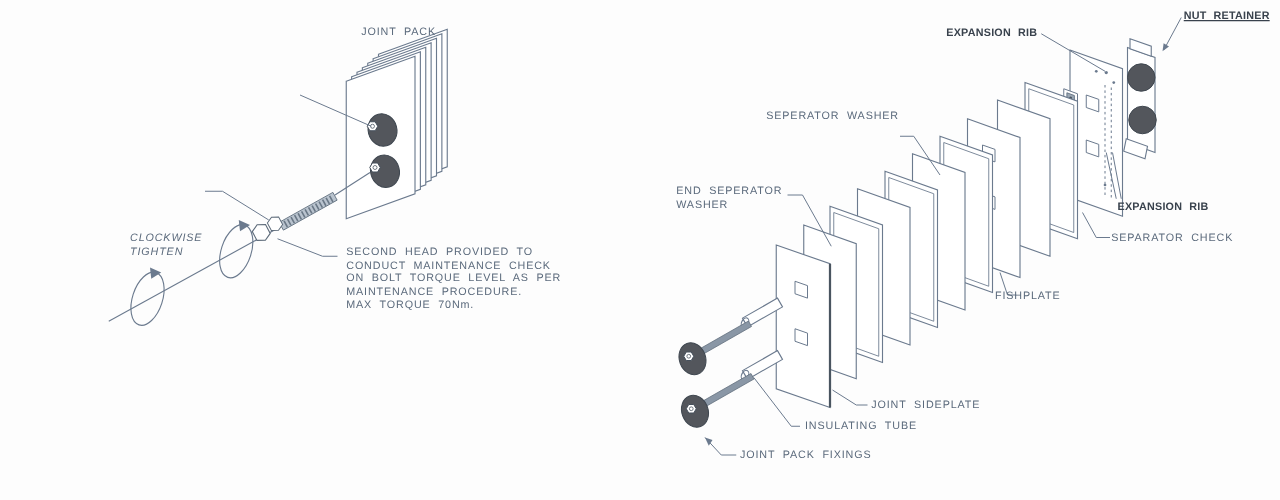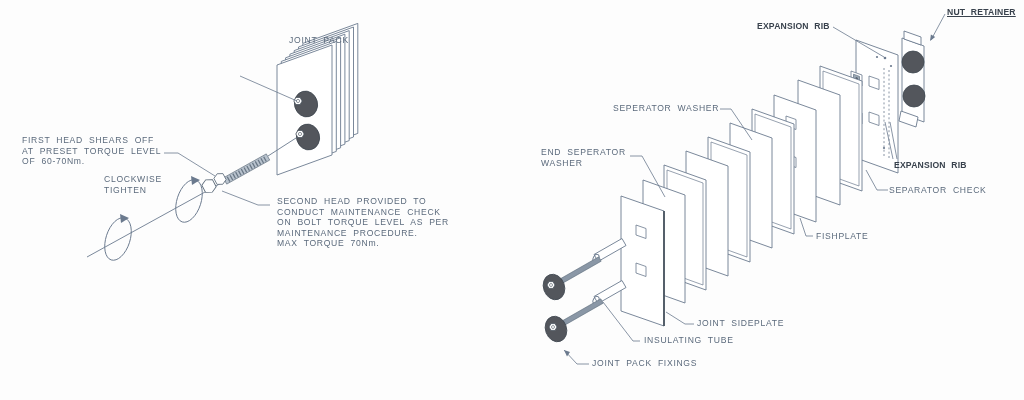--- a/index.html
+++ b/index.html
@@ -16,33 +16,33 @@
     position:relative;width:1024px;height:400px;background:var(--bg);
     font-family:"Liberation Sans", sans-serif;overflow:hidden;
   }
   .canvas svg{position:absolute;left:0;top:0;}
   .lbl{
     position:absolute;color:var(--text);font-size:8.6px;line-height:10.6px;
     letter-spacing:0.7px;word-spacing:3px;white-space:pre-line;
   }
   .lbl-bold{font-weight:700;color:var(--textBold);letter-spacing:0.2px;}
   
-  .p-joint-pack{left:289px;top:20px;margin-top:15px;}
+  .p-joint-pack{left:289px;top:20px;}
   .p-shear-bolt{left:84px;top:67px;}
   .p-first-head{left:22px;top:135px;}
-  .p-clockwise{left:104px;top:174px;}
+  .p-clockwise{left:104px;top:185px;font-style:italic;}
   .p-anti-clockwise{left:4px;top:223px;}
   .p-second-head{left:277px;top:196px;}
   .p-exp-rib-top{left:757px;top:21px;}
   .p-nut-retainer{left:947px;top:7px;text-decoration:underline;}
-  .p-sep-washer{left:613px;top:103px;text-align:right;}
+  .p-sep-washer{left:613px;top:87px;text-align:right;}
   .p-end-sep-washer{left:541px;top:147px;}
   .p-exp-rib-bottom{left:894px;top:160px;}
   .p-separator-plate{left:889px;top:185px;}
-  .p-fishplate{left:816px;top:231px;}
+  .p-fishplate{left:796px;top:231px;}
   .p-joint-sideplate{left:697px;top:318px;}
   .p-insulating-tube{left:644px;top:335px;}
   .p-joint-pack-fixings{left:592px;top:358px;}
 
   .ln{stroke:var(--line);fill:none;stroke-width:0.9;}
   .ldr{stroke:var(--line);fill:none;stroke-width:0.8;}
   .plate{fill:#fff;stroke:var(--line);stroke-width:0.9;}
   .plate-in{fill:none;stroke:var(--line);stroke-width:0.7;}
   .darkfill{fill:var(--washer);stroke:#3f4750;stroke-width:0.8;}
   .arrow{fill:var(--line);stroke:none;}
@@ -218,23 +218,20 @@
       <path class="ldr" d="M813,236 L806,236 L800,218"></path>
       <path class="ldr" d="M694,324 L685,324 L666,312"></path>
       <path class="ldr" d="M640,341 L633,341 L603,302"></path>
       <path class="ldr" d="M589,364 L577,364 L564,350"></path>
       <polygon class="arrow" points="564,350 570,352 567,356.5"></polygon>
     </g>
   </g>
 </svg>
 
 <div class="lbl p-joint-pack">JOINT PACK</div>
-<div class="lbl p-first-head">FIRST HEAD SHEARS OFF
-AT PRESET TORQUE LEVEL
-OF 60-70Nm.</div>
 <div class="lbl p-clockwise">CLOCKWISE
 TIGHTEN</div>
 <div class="lbl p-second-head">SECOND HEAD PROVIDED TO
 CONDUCT MAINTENANCE CHECK
 ON BOLT TORQUE LEVEL AS PER
 MAINTENANCE PROCEDURE.
 MAX TORQUE 70Nm.</div>
 
 <div class="lbl lbl-bold p-exp-rib-top">EXPANSION RIB</div>
 <div class="lbl lbl-bold p-nut-retainer">NUT RETAINER</div>

